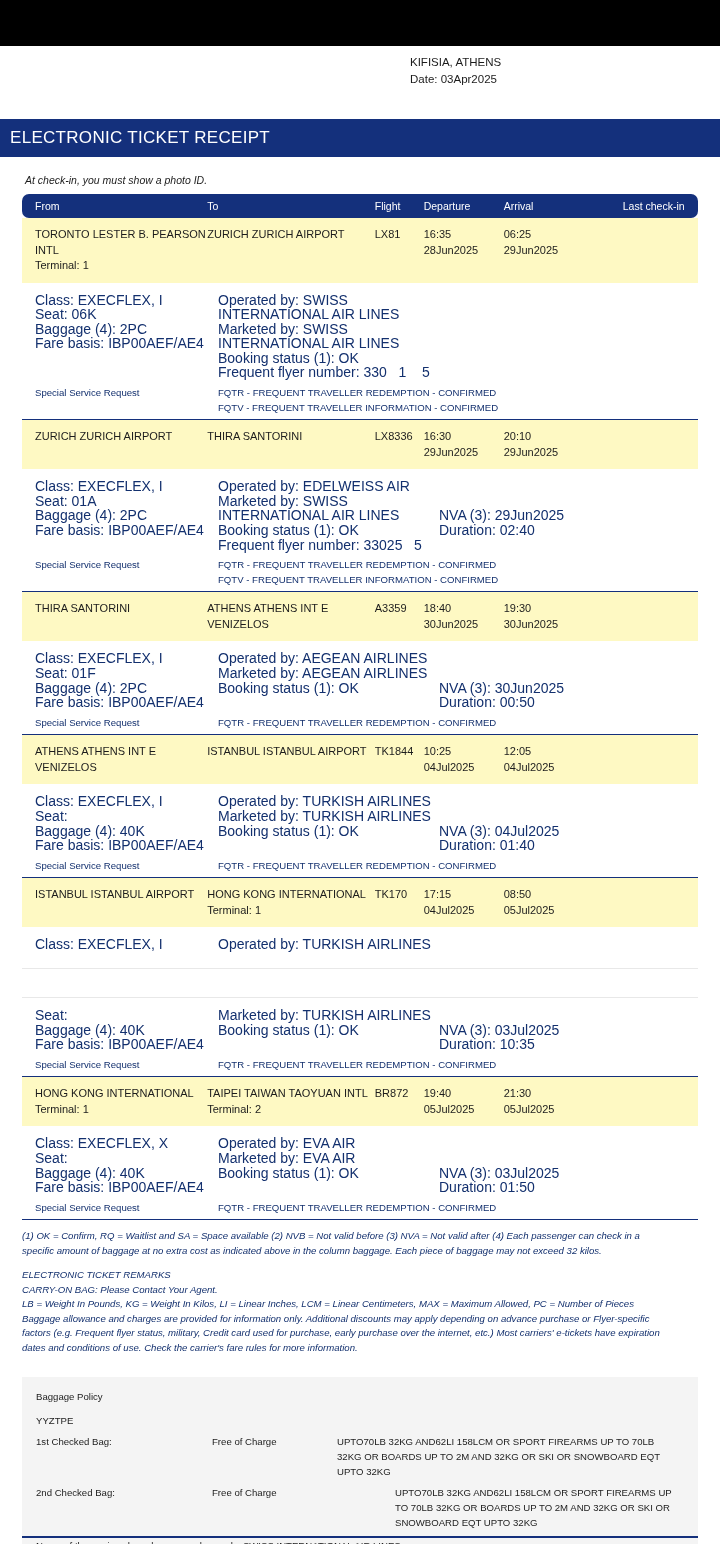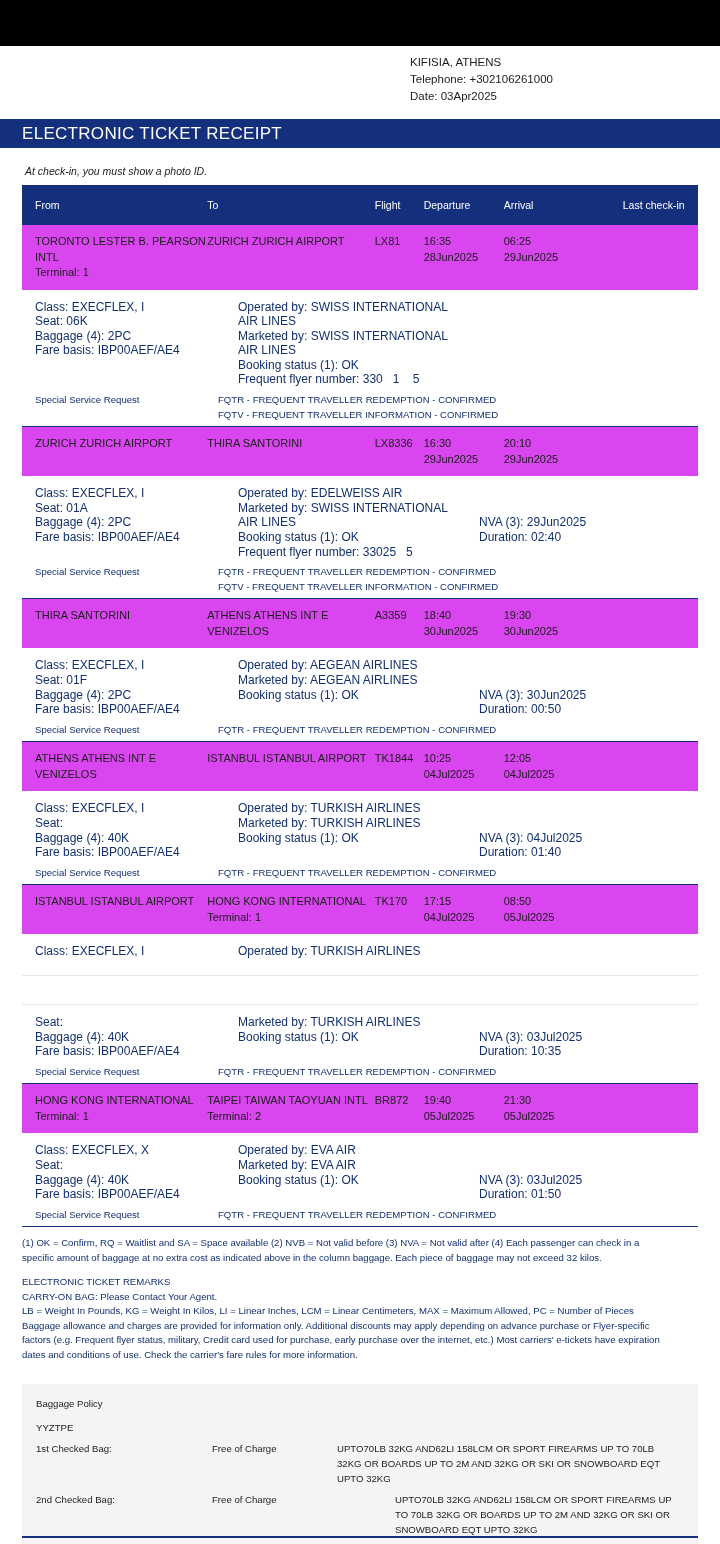--- a/index.html
+++ b/index.html
@@ -18,24 +18,24 @@
   }
   .addr-line {
     font-size: 11.5px;
     color: #1c1c1c;
     line-height: 17px;
     margin-left: 410px;
   }
 
   .title-bar {
     background: #14307c;
-    height: 29px;
+    height: 38px;
     display: flex;
     align-items: center;
-    padding-left: 22px;
+    padding-left: 10px;
     margin-top: 1px;
   }
   .title-bar .title {
     color: #ffffff;
     font-size: 17px;
     letter-spacing: 0.3px;
   }
 
   .photo-id {
     font-style: italic;
@@ -45,51 +45,51 @@
   }
 
   .ticket-table {
     margin: 0 22px 0 22px;
     width: 676px;
   }
 
   .thead {
     background: #14307c;
     color: #ffffff;
-    height: 40px;
+    height: 24px;
     display: flex;
     align-items: center;
     font-size: 10.5px;
+    border-radius: 7px;
   }
   .col-from   { width: 196px; padding-left: 13px; }
   .col-to     { width: 178px; }
   .col-flight { width: 52px; }
   .col-dep    { width: 85px; }
   .col-arr    { width: 84px; }
   .col-chk    { width: 80px; margin-left: 40px; }
 
   .seg { border-bottom: 1.6px solid #14307c; }
   .seg.nb { border-bottom: none; }
 
   .seg-main {
-    background: #d946ef;
+    background: #fef9c3;
     display: flex;
     padding: 9px 0 9px 0;
     font-size: 11px;
     color: #1c1c1c;
     line-height: 15.5px;
   }
   .seg-main .col-from { padding-left: 13px; }
   .seg-sub {
     display: flex;
     padding: 10px 0 6px 0;
-    font-size: 12px;
+    font-size: 14px;
     color: #13306e;
     line-height: 14.6px;
-    gap: 20px;
   }
   .sub-c1 { width: 196px; padding-left: 13px; }
   .sub-c2 { width: 221px; }
   .sub-c3 { width: 180px; }
   .ssr {
     display: flex;
     font-size: 9.6px;
     color: #13306e;
     line-height: 14.6px;
     padding-bottom: 4px;
@@ -104,20 +104,21 @@
     border-top: 1px solid #e8e8e8;
     border-bottom: 1px solid #e8e8e8;
     margin-top: 10px;
   }
 
   .legend {
     margin: 9px 22px 0 22px;
     font-size: 9.6px;
     color: #13306e;
     line-height: 14.5px;
+    font-style: italic;
   }
   .remarks-head { margin-top: 10px; }
   .remarks-body { }
 
   .baggage-box {
     margin: 22px 22px 0 22px;
     background: #f4f4f4;
     padding: 12px 0 10px 0;
     font-size: 9.6px;
     color: #1c1c1c;
@@ -149,21 +150,20 @@
 </style>
 </head>
 <body>
 
 <div>
 
   <div class="topbar"></div>
 
   <div class="addr-block">
     <div class="addr-line">KIFISIA, ATHENS</div>
-    <div class="addr-line">Telephone: +302106261000</div>
     <div class="addr-line">Date: 03Apr2025</div>
   </div>
 
   <div class="title-bar">
     <span class="title">ELECTRONIC TICKET RECEIPT</span>
   </div>
 
   <div class="photo-id">At check-in, you must show a photo ID.</div>
 
   <div class="ticket-table">

